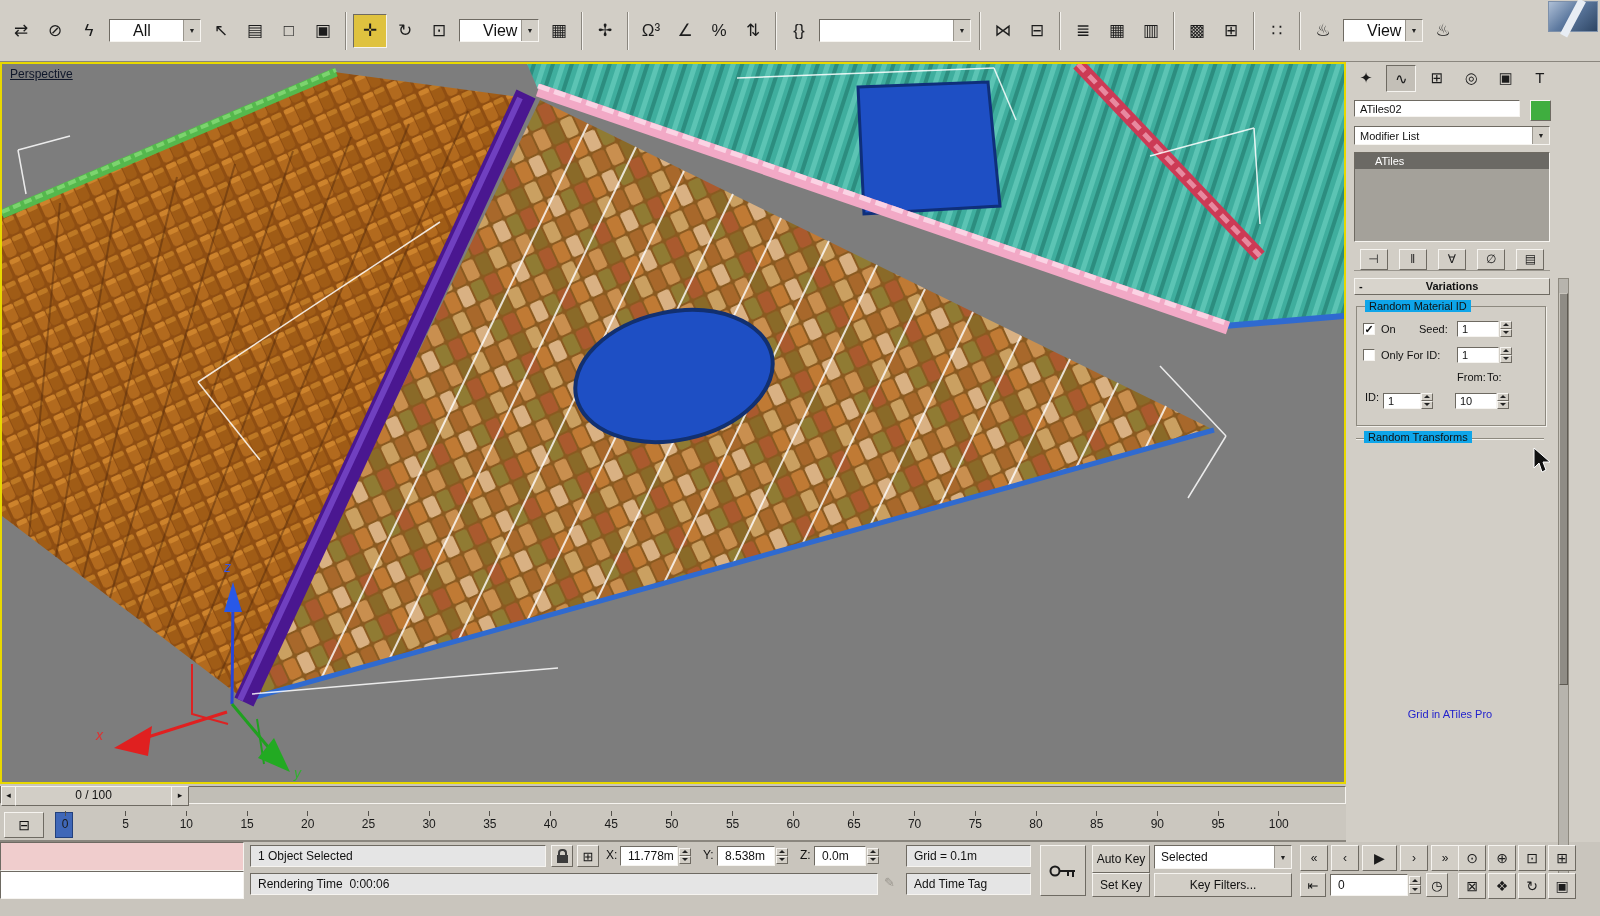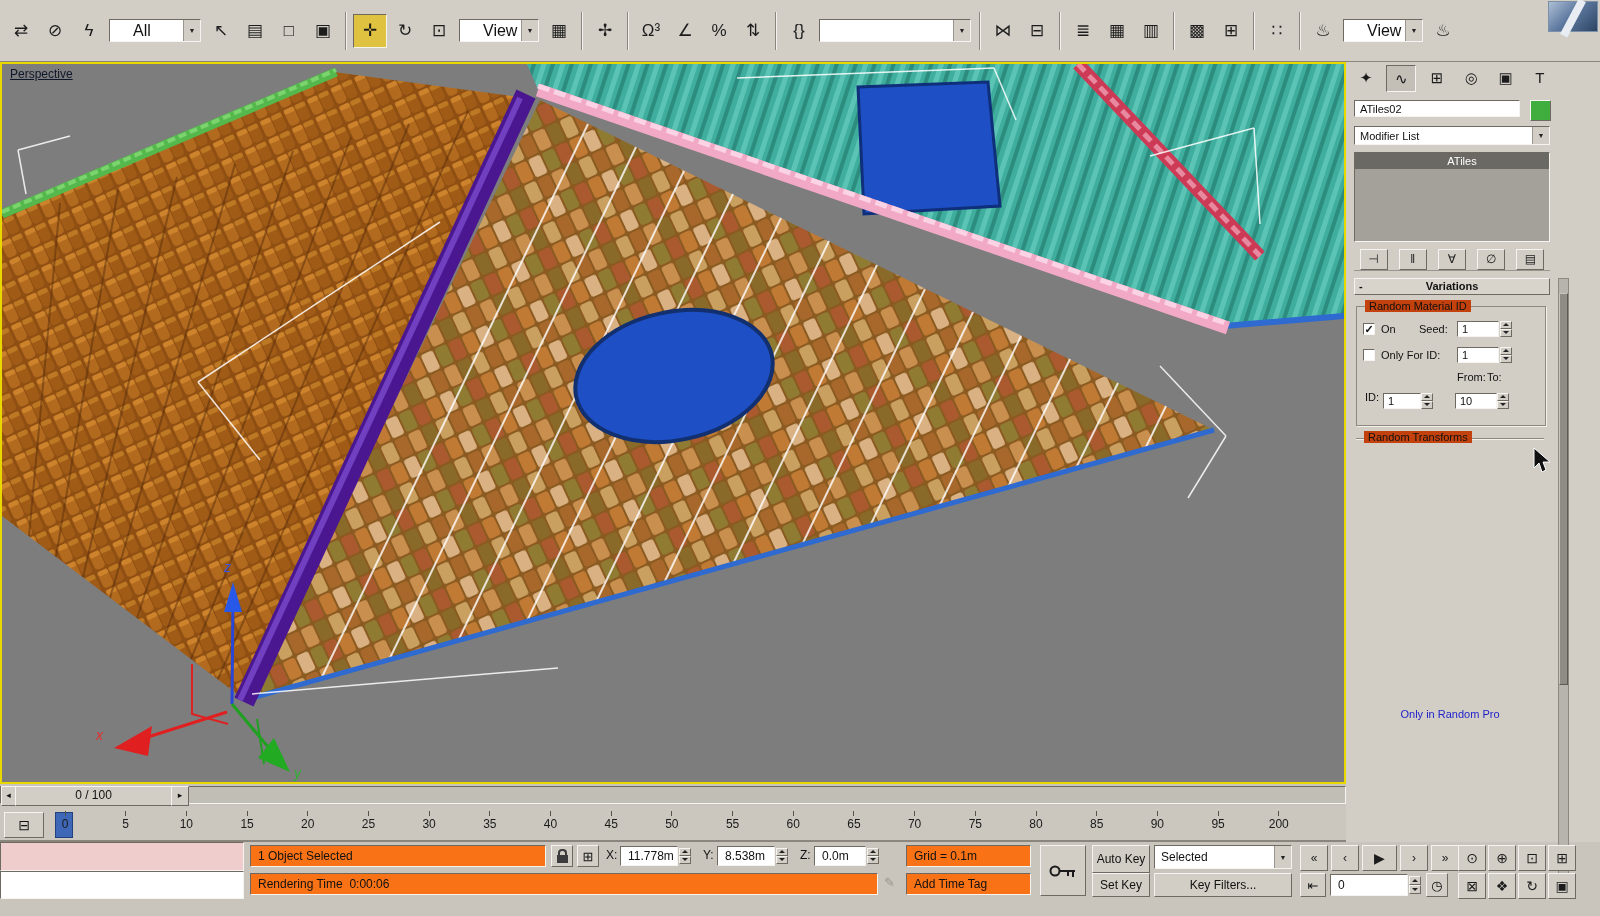--- a/index.html
+++ b/index.html
@@ -1,19 +1,19 @@
 <!DOCTYPE html>
 <html><head>
 <meta charset="utf-8">
 <style>
   html,body{margin:0;padding:0;background:#555;}
   #app{position:relative;width:1600px;height:916px;background:#c9c5bd;font-family:"Liberation Sans",sans-serif;font-size:12px;color:#111;overflow:hidden;user-select:none;}
   
   .raised{background:#d2cec6;border:1px solid;border-color:#f6f4f0 #6e6a62 #6e6a62 #f6f4f0;}
-  .sunken{background:#f97316;border:1px solid;border-color:#6e6a62 #f6f4f0 #f6f4f0 #6e6a62;}
+  .sunken{background:#e5e5e5;border:1px solid;border-color:#6e6a62 #f6f4f0 #f6f4f0 #6e6a62;}
   .wsunken{background:#ffffff;border:1px solid;border-color:#6e6a62 #f6f4f0 #f6f4f0 #6e6a62;}
   
   .toolbar{position:absolute;left:0;top:0;width:1600px;height:62px;background:#d2cec6;border-bottom:1px solid #8a867e;display:flex;align-items:center;padding:0 4px;box-sizing:border-box;overflow:hidden;}
   .tb-icon{width:32px;height:32px;margin:0 1px;display:flex;align-items:center;justify-content:center;font-size:17px;color:#1c1c1c;flex:none;}
   .tb-icon.active{background:#dfc23f;border:1px solid;border-color:#6e6a62 #f6f4f0 #f6f4f0 #6e6a62;}
   .tb-sep{width:0;height:38px;margin:0 5px;border-left:1px solid #8a867e;border-right:1px solid #f4f2ee;flex:none;}
   .tb-dd{height:21px;margin:0 3px;background:#fff;border:1px solid;border-color:#6e6a62 #f6f4f0 #f6f4f0 #6e6a62;display:flex;align-items:center;flex:none;}
   .tb-dd-label{flex:1;padding-left:23px;font-size:16px;white-space:nowrap;overflow:hidden;}
   .tb-dd-btn{width:17px;height:100%;background:#d2cec6;border-left:1px solid #9a968e;display:flex;align-items:center;justify-content:center;font-size:7px;color:#222;flex:none;box-sizing:border-box;}
   .app-badge{position:absolute;right:2px;top:1px;width:48px;height:29px;background:linear-gradient(135deg,#aebfd6 0%,#5e7aa0 45%,#2d4564 100%);border:1px solid #7d90aa;}
@@ -24,27 +24,27 @@
   
   .cmd{position:absolute;left:1346px;top:62px;width:254px;height:780px;background:#d2cec6;font-size:11px;}
   .tabs{position:absolute;left:6px;top:3px;width:202px;display:flex;justify-content:space-between;}
   .tabs .tb-icon{width:28px;height:25px;font-size:15px;margin:0;}
   .tabs .tb-icon.active{background:#c3bfb7;border:1px solid;border-color:#6e6a62 #f6f4f0 #f6f4f0 #6e6a62;}
   .objname{position:absolute;left:8px;top:38px;width:166px;height:17px;line-height:17px;padding-left:5px;}
   .swatch{position:absolute;left:184px;top:38px;width:19px;height:19px;background:#3fae3f;border:1px solid;border-color:#f6f4f0 #6e6a62 #6e6a62 #f6f4f0;}
   .modlist{position:absolute;left:8px;top:64px;width:196px;height:19px;background:#fff;border:1px solid;border-color:#6e6a62 #f6f4f0 #f6f4f0 #6e6a62;display:flex;align-items:center;box-sizing:border-box;}
   .modlist>span:first-child{flex:1;padding-left:5px;}
   .stack{position:absolute;left:8px;top:90px;width:196px;height:90px;background:#a4a19a;border:1px solid;border-color:#6e6a62 #f6f4f0 #f6f4f0 #6e6a62;box-sizing:border-box;}
-  .stack-item{height:16px;line-height:16px;padding-left:20px;background:#6b6964;color:#fff;text-align:center;}
+  .stack-item{height:16px;line-height:16px;padding-left:20px;background:#6b6964;color:#fff;}
   .stack-btns{position:absolute;left:8px;top:186px;width:196px;height:22px;display:flex;justify-content:space-around;align-items:center;border-bottom:1px solid #9a968e;}
   .stack-btns .tb-icon{width:26px;height:19px;font-size:12px;background:#d2cec6;border:1px solid;border-color:#f6f4f0 #6e6a62 #6e6a62 #f6f4f0;}
   .rollout-hdr{position:absolute;left:8px;top:216px;width:196px;height:17px;background:#d8d4cc;border:1px solid;border-color:#f6f4f0 #6e6a62 #6e6a62 #f6f4f0;box-sizing:border-box;text-align:center;line-height:15px;font-weight:bold;}
   .roll-min{position:absolute;left:4px;top:0;width:12px;text-align:left;font-weight:bold;}
   .group{position:absolute;left:10px;top:244px;width:188px;height:118px;border:1px solid #8d897f;box-shadow:1px 1px 0 #f3f1ec;}
-  .group-title{position:absolute;left:8px;top:-7px;background:#c2410c;padding:0 4px;}
+  .group-title{position:absolute;left:8px;top:-7px;background:#0ea5e9;padding:0 4px;}
   .lab{position:absolute;white-space:nowrap;}
   .cb{position:absolute;width:12px;height:12px;background:#fff;border:1px solid;border-color:#6e6a62 #f6f4f0 #f6f4f0 #6e6a62;font-size:11px;line-height:11px;text-align:center;font-weight:bold;box-sizing:border-box;}
   .val{position:absolute;height:16px;line-height:15px;background:#fff;border:1px solid;border-color:#6e6a62 #f6f4f0 #f6f4f0 #6e6a62;padding-left:4px;box-sizing:border-box;}
   .spin{position:absolute;width:12px;height:16px;display:flex;flex-direction:column;}
   .spin i{flex:1;background:#d2cec6;border:1px solid;border-color:#f6f4f0 #6e6a62 #6e6a62 #f6f4f0;position:relative;}
   .spin i::after{content:"";position:absolute;left:50%;top:50%;transform:translate(-50%,-50%);border:3px solid transparent;}
   .spin i.up::after{border-bottom-color:#222;margin-top:-2px;}
   .spin i.dn::after{border-top-color:#222;margin-top:1px;}
   .group-line{position:absolute;left:10px;top:376px;width:188px;height:12px;border-top:1px solid #8d897f;box-shadow:0 1px 0 #f3f1ec inset;}
   .group-line .group-title{top:-8px;}
@@ -304,21 +304,21 @@
       <span class="spin" style="left:140px;top:86px;">
           <i class="up"></i>
           <i class="dn"></i>
         </span>
     </div>
 
     <div class="group-line">
       <span class="group-title">Random Transforms</span>
     </div>
 
-    <div class="pro-note">Only in Random Pro</div>
+    <div class="pro-note">Grid in ATiles Pro</div>
 
     <div class="cmd-scroll">
         <div class="thumb"></div>
       </div>
   </div>
 
   <div class="tslider">
     <div class="ts-track sunken"></div>
     <div class="ts-btn raised" style="left:1px;width:13px;">◂</div>
     <div class="ts-handle raised">0 / 100</div>
@@ -342,21 +342,21 @@
         <div class="tick"><i></i><span>50</span></div>
         <div class="tick"><i></i><span>55</span></div>
         <div class="tick"><i></i><span>60</span></div>
         <div class="tick"><i></i><span>65</span></div>
         <div class="tick"><i></i><span>70</span></div>
         <div class="tick"><i></i><span>75</span></div>
         <div class="tick"><i></i><span>80</span></div>
         <div class="tick"><i></i><span>85</span></div>
         <div class="tick"><i></i><span>90</span></div>
         <div class="tick"><i></i><span>95</span></div>
-        <div class="tick"><i></i><span>200</span></div>
+        <div class="tick"><i></i><span>100</span></div>
       </div>
   </div>
 
   <div>
     <div class="sb-el sunken" style="left:0;top:842px;width:244px;height:29px;background:#f0cdcd;"></div>
     <div class="sb-el wsunken" style="left:0;top:871px;width:244px;height:28px;"></div>
 
     <div class="sb-el sunken sb-field" style="left:250px;top:845px;width:296px;height:22px;">1 Object Selected</div>
     <div class="sb-el raised sb-btn" style="left:551px;top:845px;width:22px;height:22px;">
         <span class="padlock"></span>

